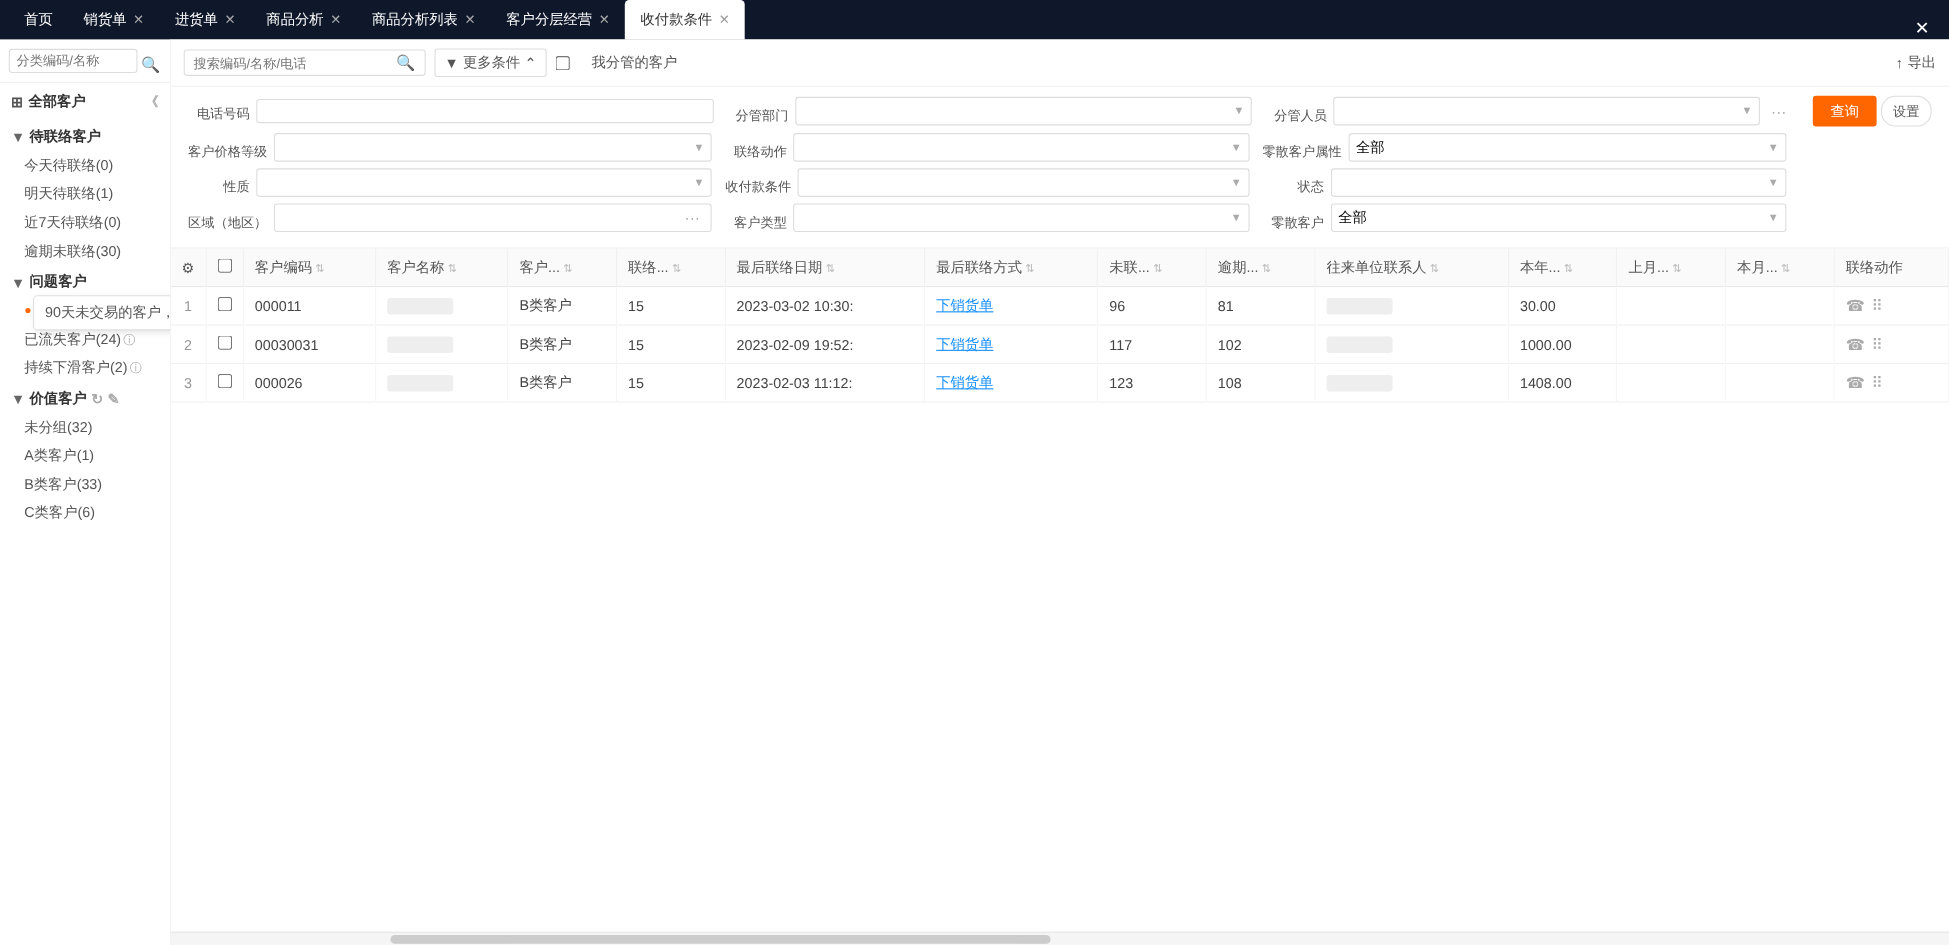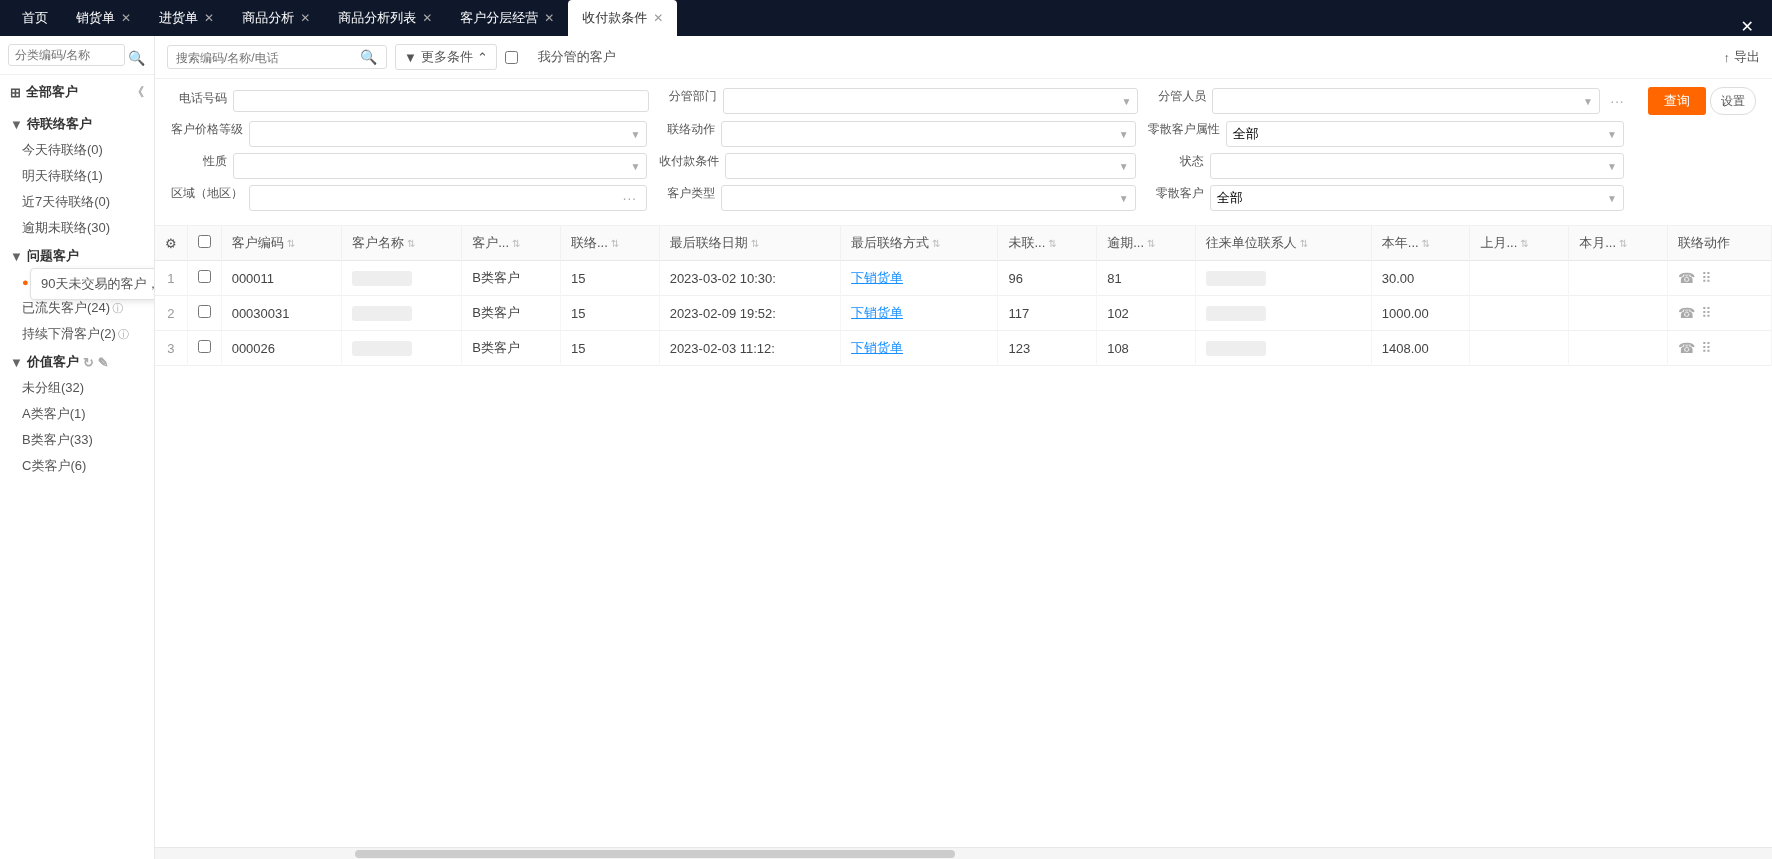--- a/index.html
+++ b/index.html
@@ -194,21 +194,21 @@
       padding: 8px 16px;
     }
     .adv-filter-row {
       display: flex;
       align-items: center;
       gap: 12px;
       margin-bottom: 6px;
     }
     .adv-field {
       display: flex;
-      align-items: flex-start;
+      align-items: flex-end;
       flex: 1;
       gap: 6px;
     }
     .adv-field label {
       white-space: nowrap;
       color: #555;
       font-size: 12px;
       min-width: 56px;
       text-align: right;
     }

